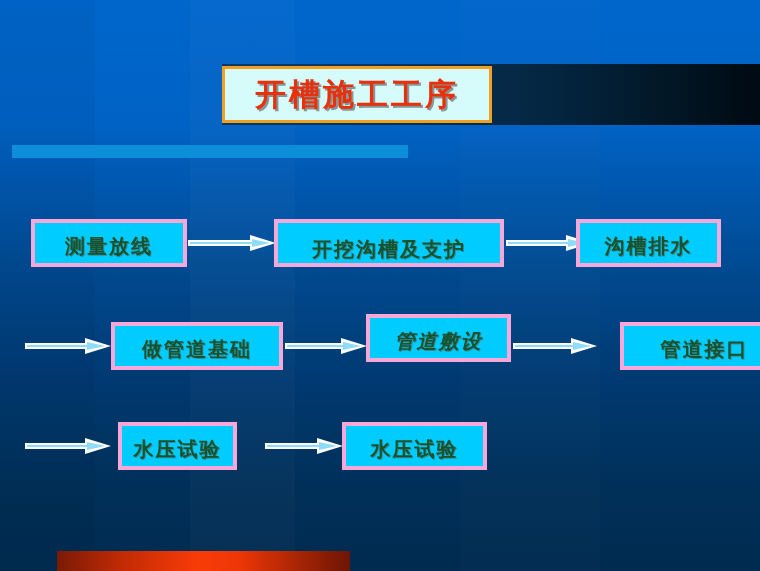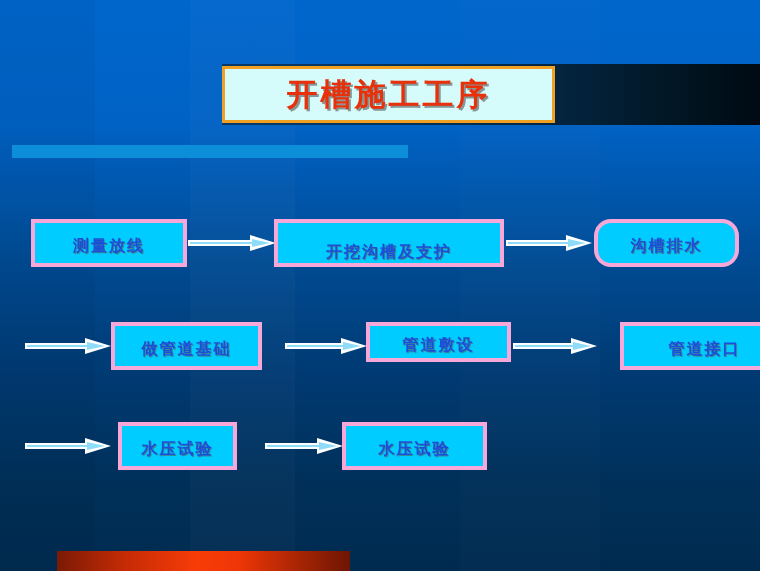--- a/index.html
+++ b/index.html
@@ -39,21 +39,21 @@
     top: 64px;
     width: 538px;
     height: 61px;
     background: linear-gradient(to right, #073a68 0%, #063357 30%, #042540 62%, #01131f 88%, #000a13 100%);
   }
 
   .title-box {
     position: absolute;
     left: 222px;
     top: 66px;
-    width: 333px;
+    width: 270px;
     height: 57px;
     box-sizing: border-box;
     background: #d5fbfb;
     border: 3px solid #f0a022;
     display: flex;
     align-items: center;
     justify-content: center;
   }
   .title-box .title-text {
     color: #e8300a;
@@ -87,22 +87,22 @@
   .node {
     position: absolute;
     box-sizing: border-box;
     background: #00ccff;
     border: 4px solid #f7a8d8;
     display: flex;
     align-items: center;
     justify-content: center;
   }
   .node .node-text {
-    color: #1d4ed8;
-    font-size: 16px;
+    color: #14532d;
+    font-size: 20px;
     font-weight: bold;
     letter-spacing: 2px;
     font-family: "DejaVu Serif", "Liberation Serif", serif;
     text-shadow: 1px 1px 0 rgba(120,60,30,0.45);
     white-space: nowrap;
     margin-top: 6px;
   }
 
   
   .arrow {
@@ -144,43 +144,43 @@
     <span class="node-text">开挖沟槽及支护</span>
   </div>
 
   <div class="arrow" style="left:506px; top:232px; width:86px;">
     <svg width="86" height="22" viewBox="0 0 86 22">
       <polygon points="0,8 60,8 60,3 86,11 60,19 60,14 0,14" fill="#ffffff"></polygon>
       <polygon points="2,10 62,10 62,7 80,11 62,15 62,12 2,12" fill="#8fdcf8"></polygon>
     </svg>
   </div>
 
-  <div class="node" style="left:594px; top:219px; width:145px; height:48px;border-radius:17px;">
+  <div class="node" style="left:576px; top:219px; width:145px; height:48px;">
     <span class="node-text">沟槽排水</span>
   </div>
 
   <div class="arrow" style="left:25px; top:335px; width:86px;">
     <svg width="86" height="22" viewBox="0 0 86 22">
       <polygon points="0,8 60,8 60,3 86,11 60,19 60,14 0,14" fill="#ffffff"></polygon>
       <polygon points="2,10 62,10 62,7 80,11 62,15 62,12 2,12" fill="#8fdcf8"></polygon>
     </svg>
   </div>
 
-  <div class="node" style="left:111px; top:322px; width:151px; height:48px;">
+  <div class="node" style="left:111px; top:322px; width:172px; height:48px;">
     <span class="node-text">做管道基础</span>
   </div>
 
   <div class="arrow" style="left:285px; top:335px; width:82px;">
     <svg width="82" height="22" viewBox="0 0 82 22">
       <polygon points="0,8 56,8 56,3 82,11 56,19 56,14 0,14" fill="#ffffff"></polygon>
       <polygon points="2,10 58,10 58,7 76,11 58,15 58,12 2,12" fill="#8fdcf8"></polygon>
     </svg>
   </div>
 
-  <div class="node" style="left:366px; top:322px; width:145px; height:40px;">
+  <div class="node" style="left:366px; top:314px; width:145px; height:48px;font-style:italic;">
     <span class="node-text">管道敷设</span>
   </div>
 
   <div class="arrow" style="left:513px; top:335px; width:84px;">
     <svg width="84" height="22" viewBox="0 0 84 22">
       <polygon points="0,8 58,8 58,3 84,11 58,19 58,14 0,14" fill="#ffffff"></polygon>
       <polygon points="2,10 60,10 60,7 78,11 60,15 60,12 2,12" fill="#8fdcf8"></polygon>
     </svg>
   </div>
 

